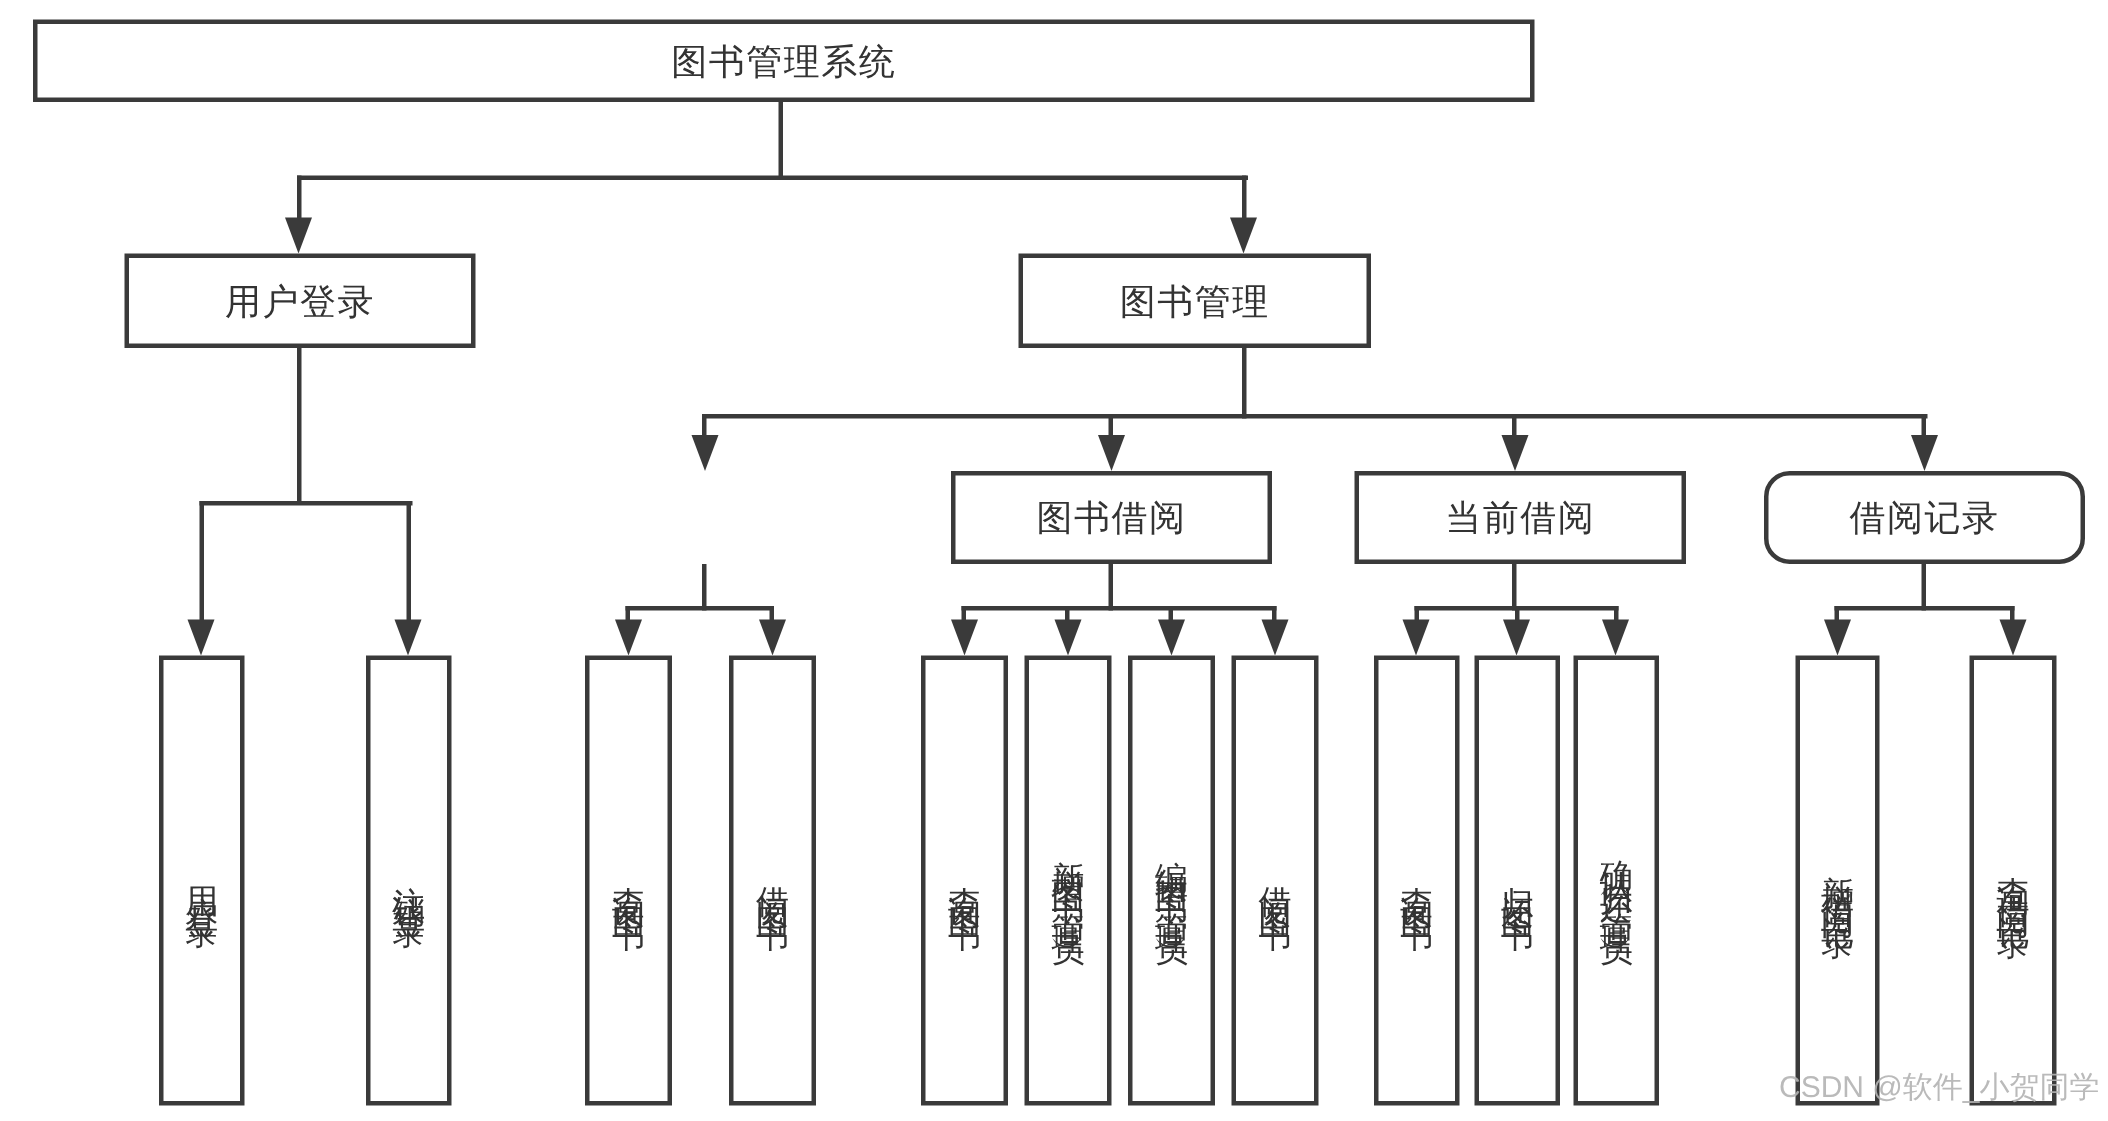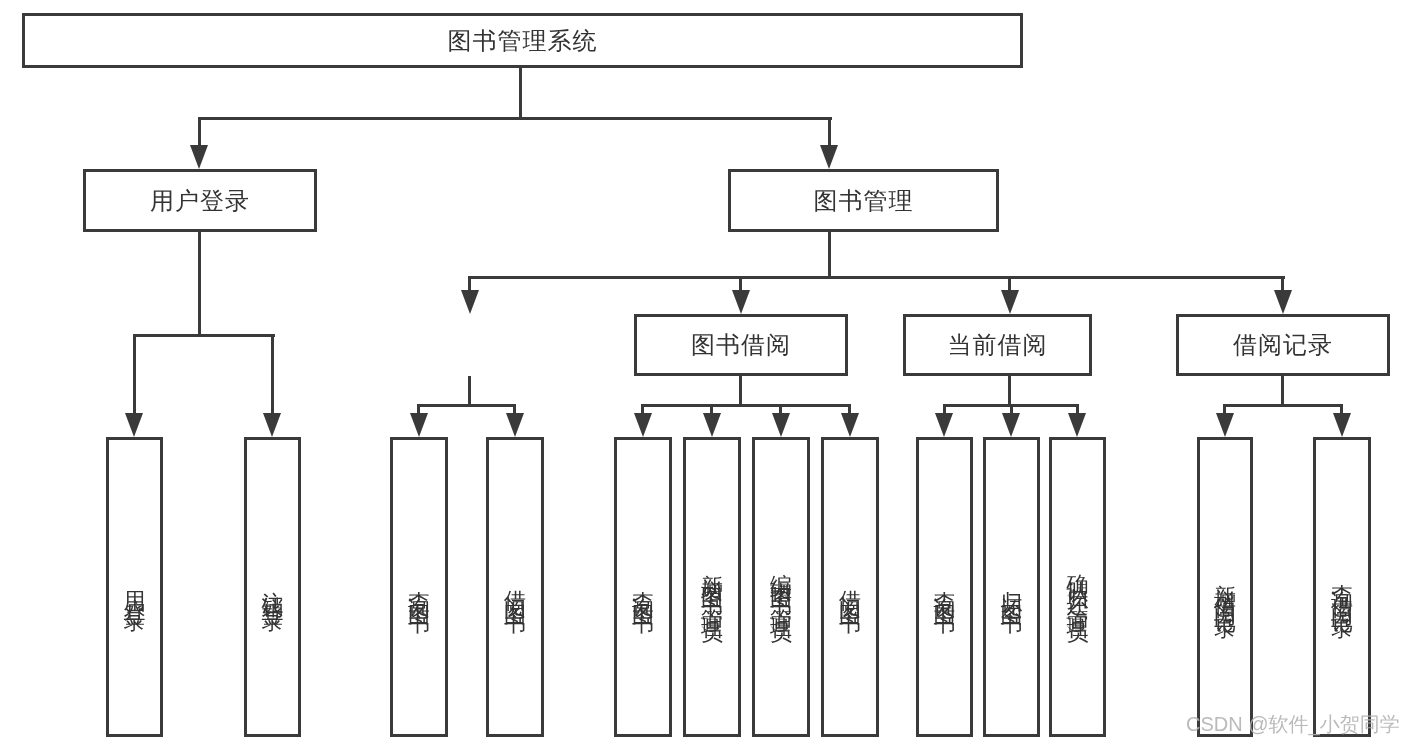--- a/index.html
+++ b/index.html
@@ -66,21 +66,21 @@
   <div class="hline" style="left:198px; top:117px; width:634px; height:3px;"></div>
 
   <div class="vline" style="left:198px; top:117px; width:3px; height:32px;"></div>
   <div class="arrowhead" style="left:190px; top:145px;"></div>
   <div class="vline" style="left:828px; top:117px; width:3px; height:32px;"></div>
   <div class="arrowhead" style="left:820px; top:145px;"></div>
 
   <div class="box" style="left:83px; top:169px; width:234px; height:63px;">
     <span class="label">用户登录</span>
   </div>
-  <div class="box" style="left:728px; top:169px; width:271px; height:63px;justify-content:center;">
+  <div class="box" style="left:679px; top:169px; width:235px; height:63px;justify-content:center;">
     <span class="label">图书管理</span>
   </div>
 
   <div class="vline" style="left:198px; top:232px; width:3px; height:104px;"></div>
   <div class="hline" style="left:133px; top:334px; width:142px; height:3px;"></div>
   <div class="vline" style="left:133px; top:334px; width:3px; height:82px;"></div>
   <div class="arrowhead" style="left:125px; top:413px;"></div>
   <div class="vline" style="left:271px; top:334px; width:3px; height:82px;"></div>
   <div class="arrowhead" style="left:263px; top:413px;"></div>
 
@@ -91,24 +91,24 @@
   <div class="vline" style="left:739px; top:276px; width:3px; height:18px;"></div>
   <div class="arrowhead" style="left:732px; top:290px;"></div>
   <div class="vline" style="left:1008px; top:276px; width:3px; height:18px;"></div>
   <div class="arrowhead" style="left:1001px; top:290px;"></div>
   <div class="vline" style="left:1281px; top:276px; width:3px; height:18px;"></div>
   <div class="arrowhead" style="left:1274px; top:290px;"></div>
 
   <div class="box" style="left:634px; top:314px; width:214px; height:62px;">
     <span class="label">图书借阅</span>
   </div>
-  <div class="box" style="left:903px; top:314px; width:189px; height:62px;">
+  <div class="box" style="left:903px; top:314px; width:221px; height:62px;">
     <span class="label">当前借阅</span>
   </div>
-  <div class="box" style="left:1176px; top:314px; width:214px; height:62px;">
+  <div class="box" style="left:1176px; top:314px; width:214px; height:62px;border-radius:17px;">
     <span class="label">借阅记录</span>
   </div>
 
   <div class="vline" style="left:468px; top:376px; width:3px; height:31px;"></div>
   <div class="hline" style="left:417px; top:404px; width:99px; height:3px;"></div>
   <div class="vline" style="left:417px; top:404px; width:3px; height:14px;"></div>
   <div class="arrowhead" style="left:410px; top:413px;"></div>
   <div class="vline" style="left:513px; top:404px; width:3px; height:14px;"></div>
   <div class="arrowhead" style="left:506px; top:413px;"></div>
 

